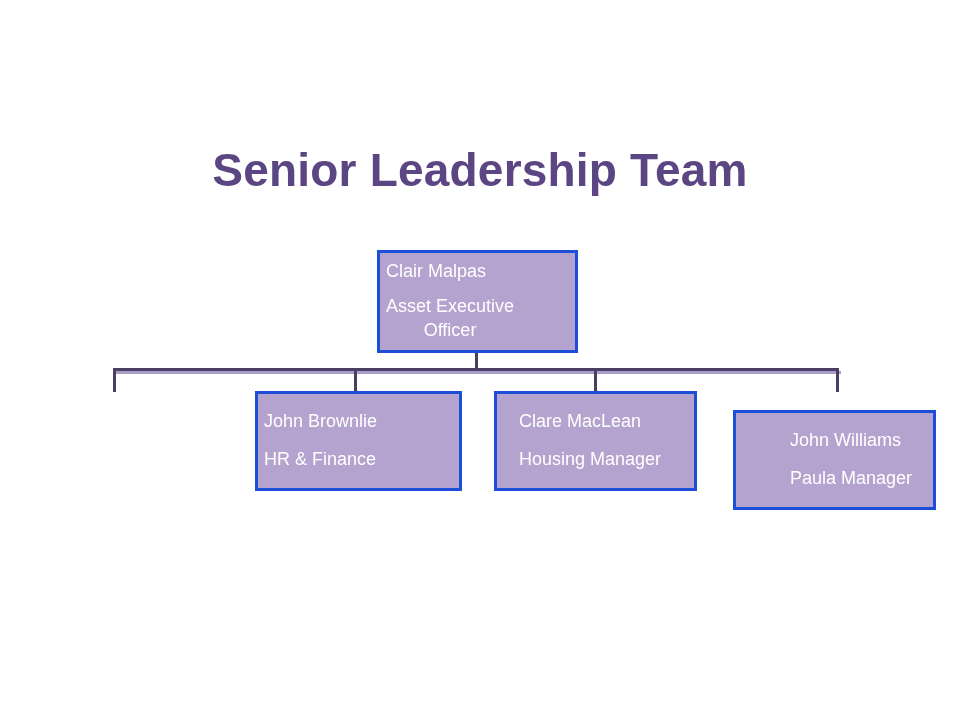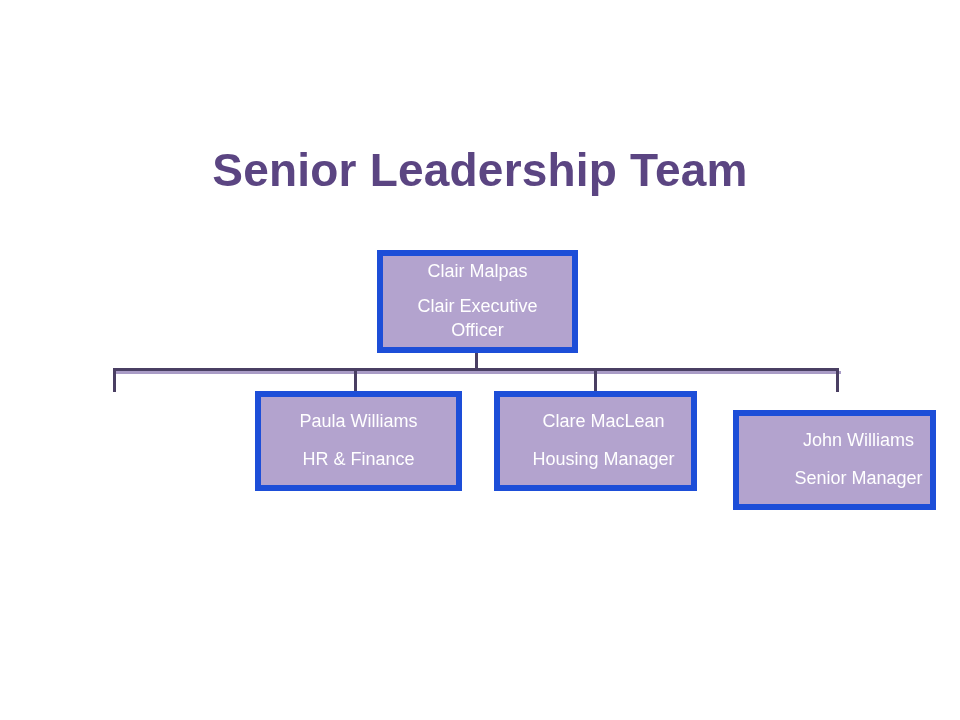--- a/index.html
+++ b/index.html
@@ -44,25 +44,25 @@
   .conn-shadow {
     position: absolute;
     background: #a99cc6;
   }
 
   
   .node {
     position: absolute;
     box-sizing: border-box;
     background: #b3a3ce;
-    border: 6px solid #1d4ed8;
+    border: 3px solid #1d4ed8;
     color: #ffffff;
     display: flex;
     flex-direction: column;
-    align-items: center;
+    align-items: flex-start;
     justify-content: center;
     text-align: center;
     line-height: 1.0;
   }
   .node .name {
     font-size: 18px;
     color: #ffffff;
     padding: 0 6px;
     white-space: nowrap;
   }
@@ -109,40 +109,40 @@
   <div class="conn" style="left:113px; top:368px; width:726px; height:3px;"></div>
 
   <div class="conn" style="left:113px; top:368px; width:3px; height:24px;"></div>
   <div class="conn" style="left:354px; top:368px; width:3px; height:24px;"></div>
   <div class="conn" style="left:594px; top:368px; width:3px; height:24px;"></div>
   <div class="conn" style="left:836px; top:368px; width:3px; height:24px;"></div>
 
   <div class="node root" id="node-root">
     <span class="name">Clair Malpas</span>
     <span class="title">
-      <span class="tline">Clair Executive</span>
+      <span class="tline">Asset Executive</span>
       <span class="tline">Officer</span>
     </span>
   </div>
 
 
   <div class="node" id="node-child-1">
-    <span class="name">Paula Williams</span>
+    <span class="name">John Brownlie</span>
     <span class="title">
       <span class="tline">HR &amp; Finance</span>
     </span>
   </div>
 
   <div class="node" id="node-child-2">
     <span class="name">Clare MacLean</span>
     <span class="title">
       <span class="tline">Housing Manager</span>
     </span>
   </div>
 
   <div class="node" id="node-child-3">
     <span class="name">John Williams</span>
     <span class="title">
-      <span class="tline">Senior Manager</span>
+      <span class="tline">Paula Manager</span>
     </span>
   </div>
 
 </div>
 
 </body></html>

